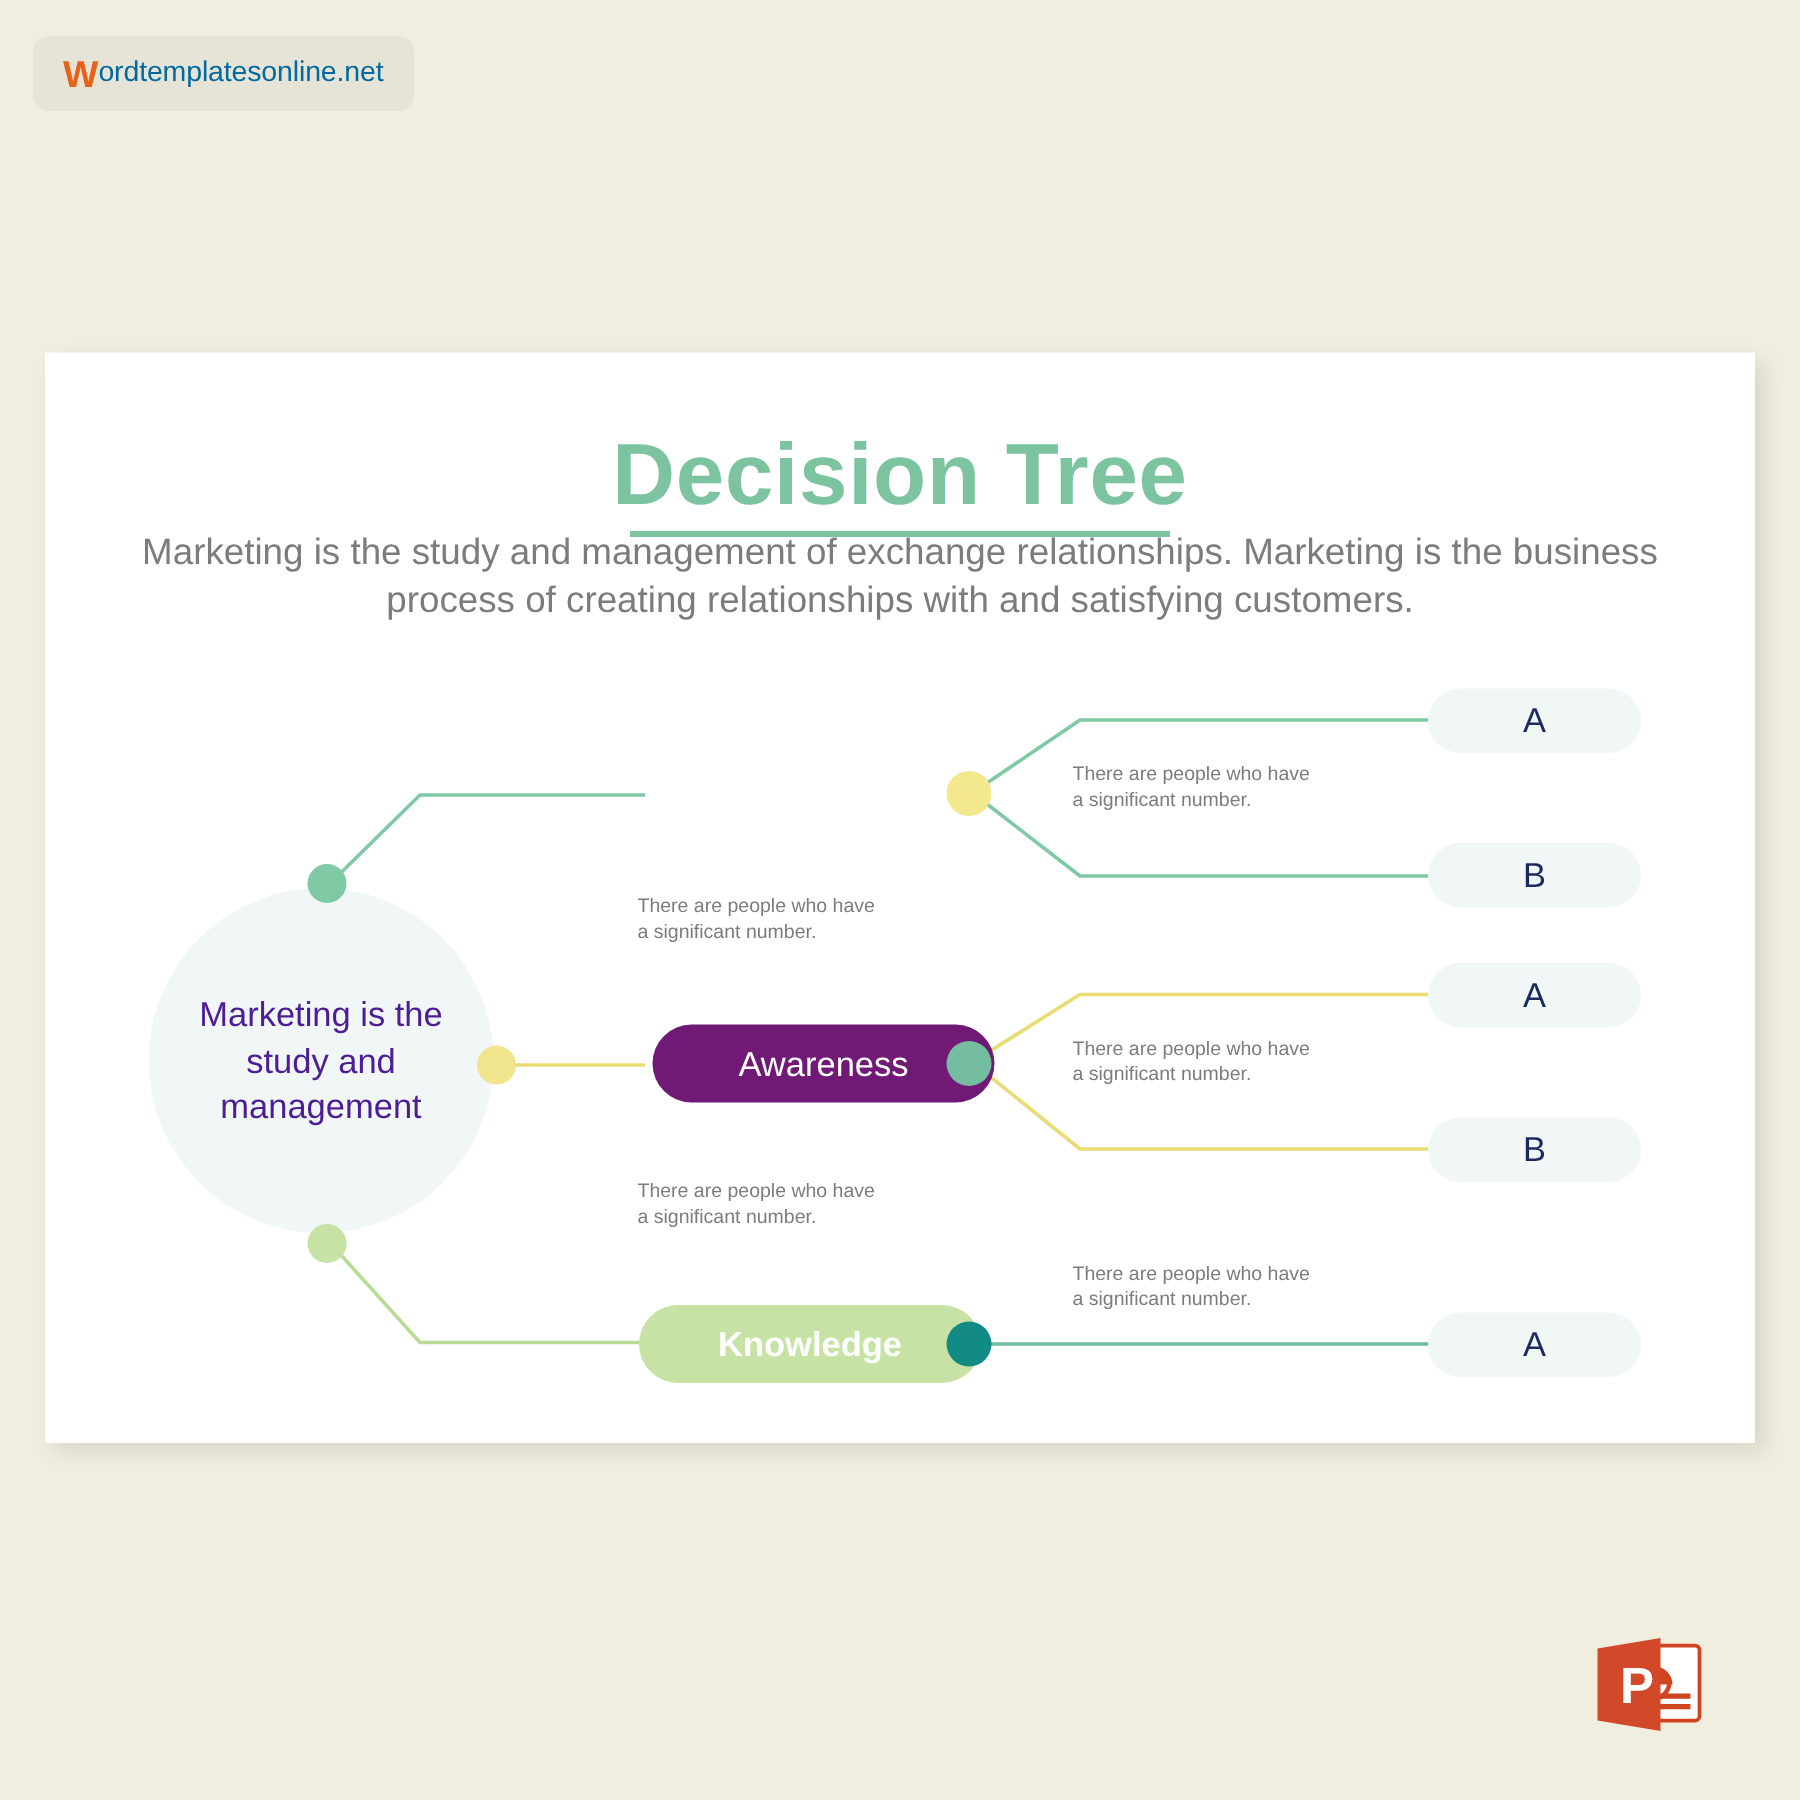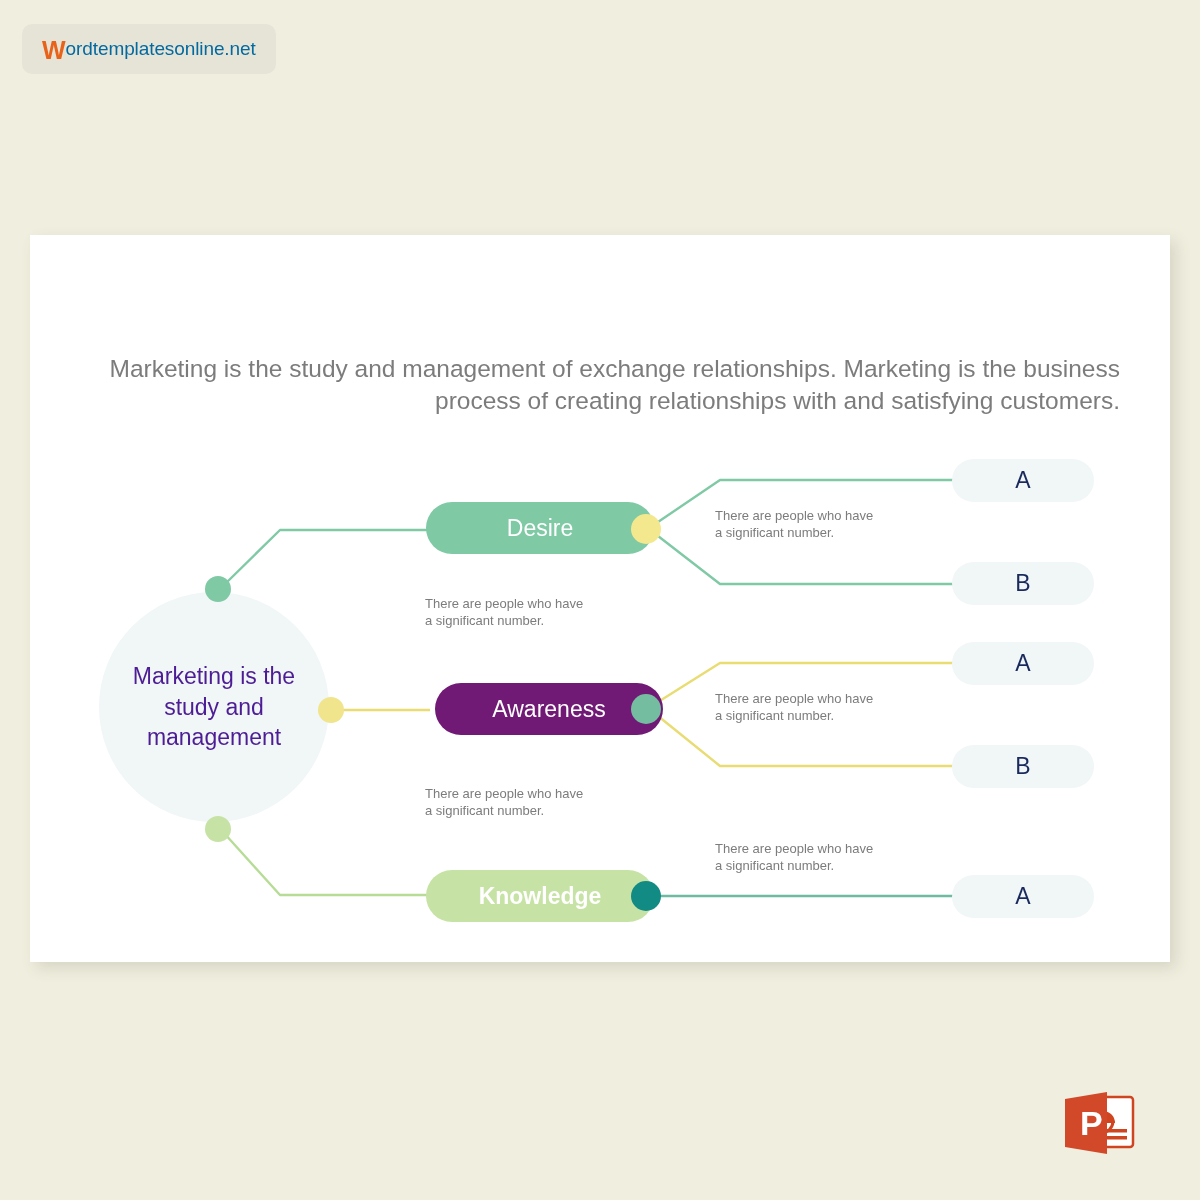--- a/index.html
+++ b/index.html
@@ -75,21 +75,21 @@
     width: 360px;
     height: 4px;
     background: #7cc3a0;
     margin: 4px auto 0 auto;
   }
   #slide-subtitle {
     position: absolute;
     left: 50px;
     top: 118px;
     width: 1040px;
-    text-align: right;
+    text-align: center;
     font-size: 24.5px;
     line-height: 1.29;
     color: #7c7c7c;
   }
 
   
   #connectors {
     position: absolute;
     left: 0;
     top: 0;
@@ -194,20 +194,24 @@
 
 <div id="stage">
 
   <div id="watermark">
     <span class="wm-w">W</span>
       <span class="wm-text">ordtemplatesonline.net</span>
   </div>
 
   <div id="slide-card">
 
+    <div id="slide-title">
+      <span>Decision Tree</span>
+      <span class="rule"></span>
+    </div>
 
     <div id="slide-subtitle">Marketing is the study and management of exchange relationships. Marketing is the business process of creating relationships with and satisfying customers.</div>
 
     <svg id="connectors" viewBox="0 0 1140 727" xmlns="http://www.w3.org/2000/svg">
 
       <path d="M 194 350 L 250 295 L 400 295" fill="none" stroke="#7fc9a5" stroke-width="2.4" stroke-linejoin="round"></path>
 
       <path d="M 310 475 L 400 475" fill="none" stroke="#e8dc72" stroke-width="2.4"></path>
 
       <path d="M 194 598 L 250 660 L 400 660" fill="none" stroke="#b6dc96" stroke-width="2.4" stroke-linejoin="round"></path>
@@ -222,23 +226,20 @@
     </svg>
 
     <div id="root-circle">
       <div class="root-text">Marketing is the study and management</div>
     </div>
 
     <div class="dot" id="dot-root-top"></div>
     <div class="dot" id="dot-root-right"></div>
     <div class="dot" id="dot-root-bottom"></div>
 
-    <div class="pill" id="pill-desire">
-      <span>Desire</span>
-    </div>
     <div class="pill" id="pill-awareness">
       <span>Awareness</span>
     </div>
     <div class="pill" id="pill-knowledge">
       <span>Knowledge</span>
     </div>
 
     <div class="dot" id="dot-desire-out"></div>
     <div class="dot" id="dot-awareness-out"></div>
     <div class="dot" id="dot-knowledge-out"></div>

